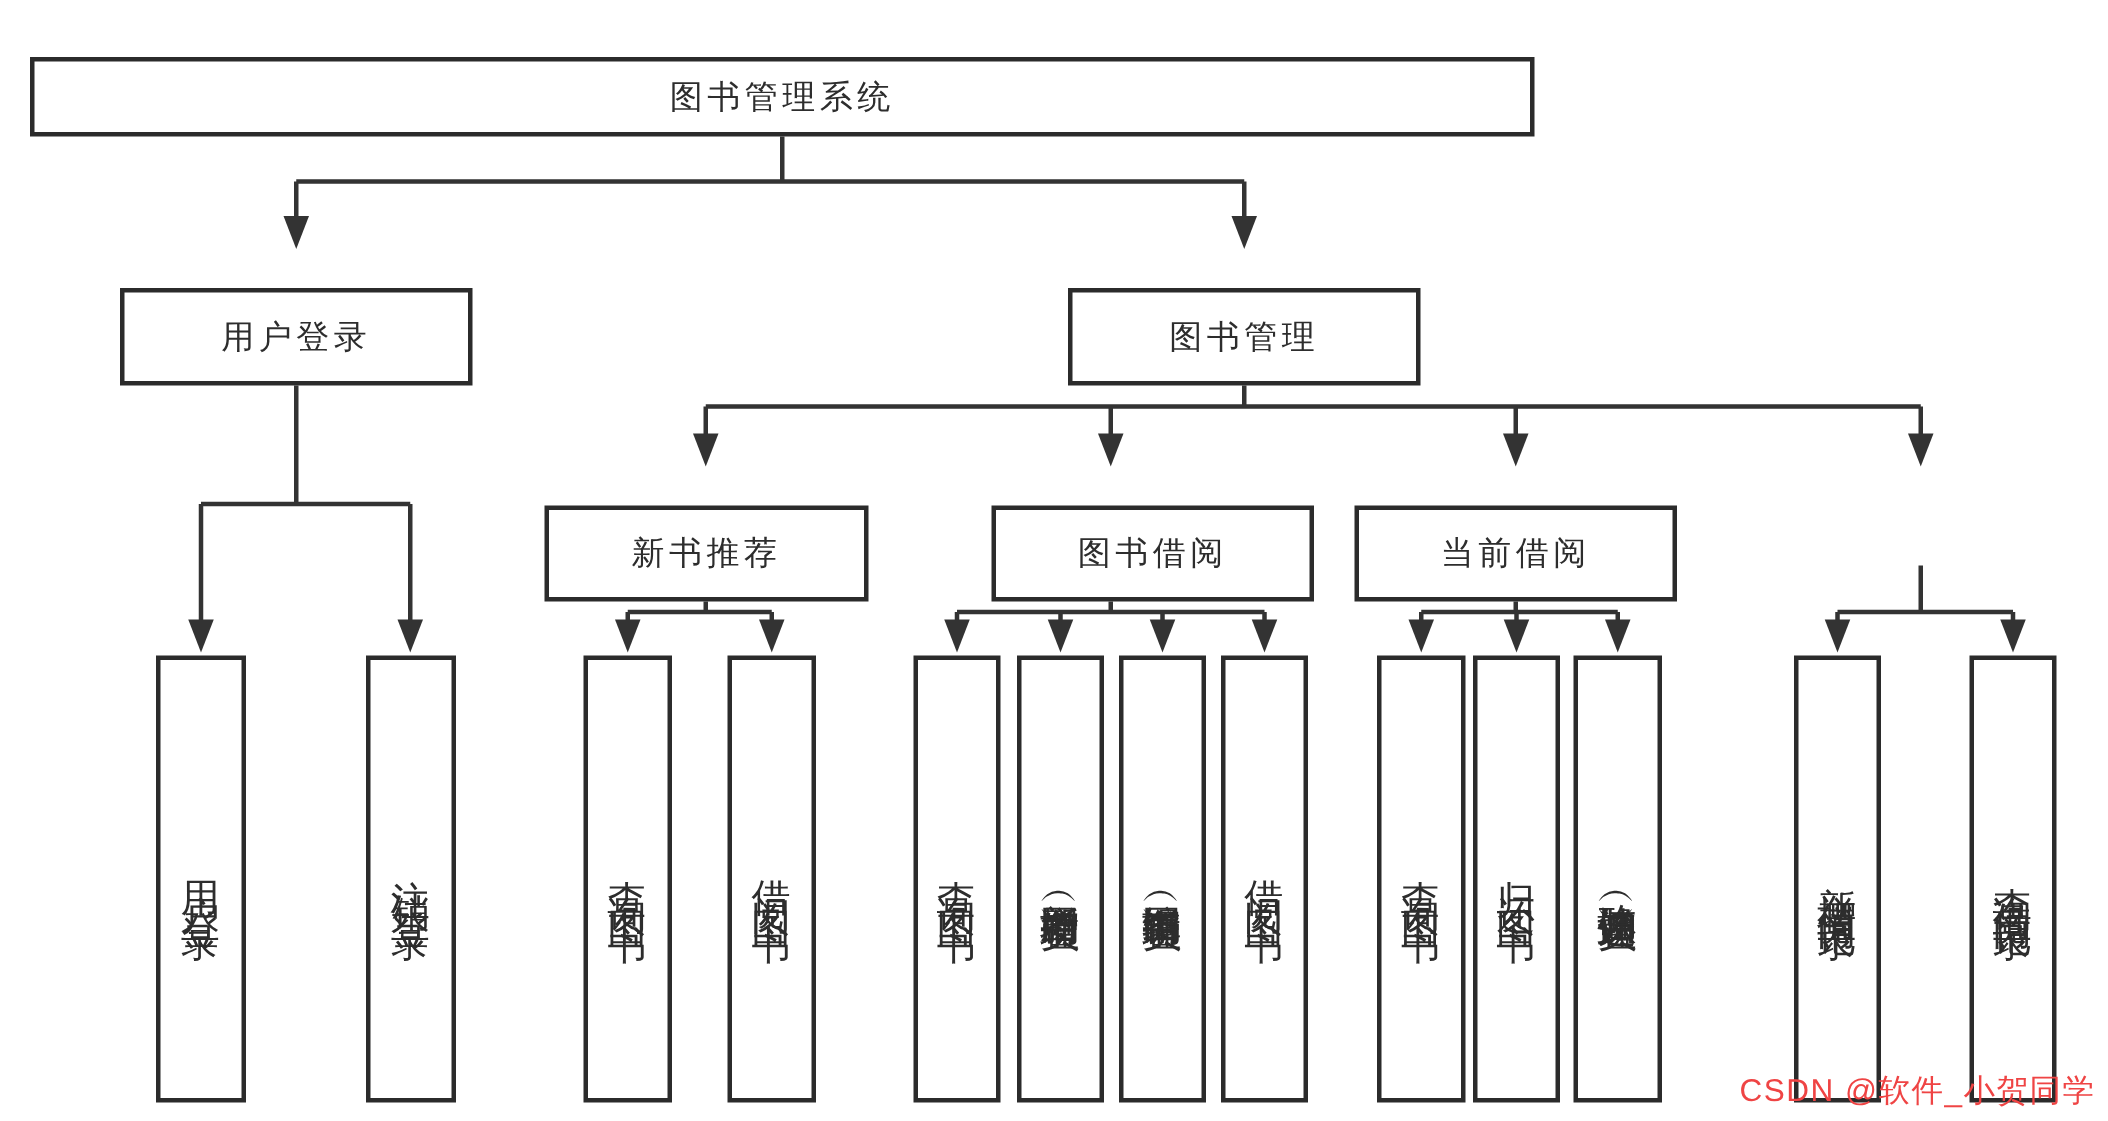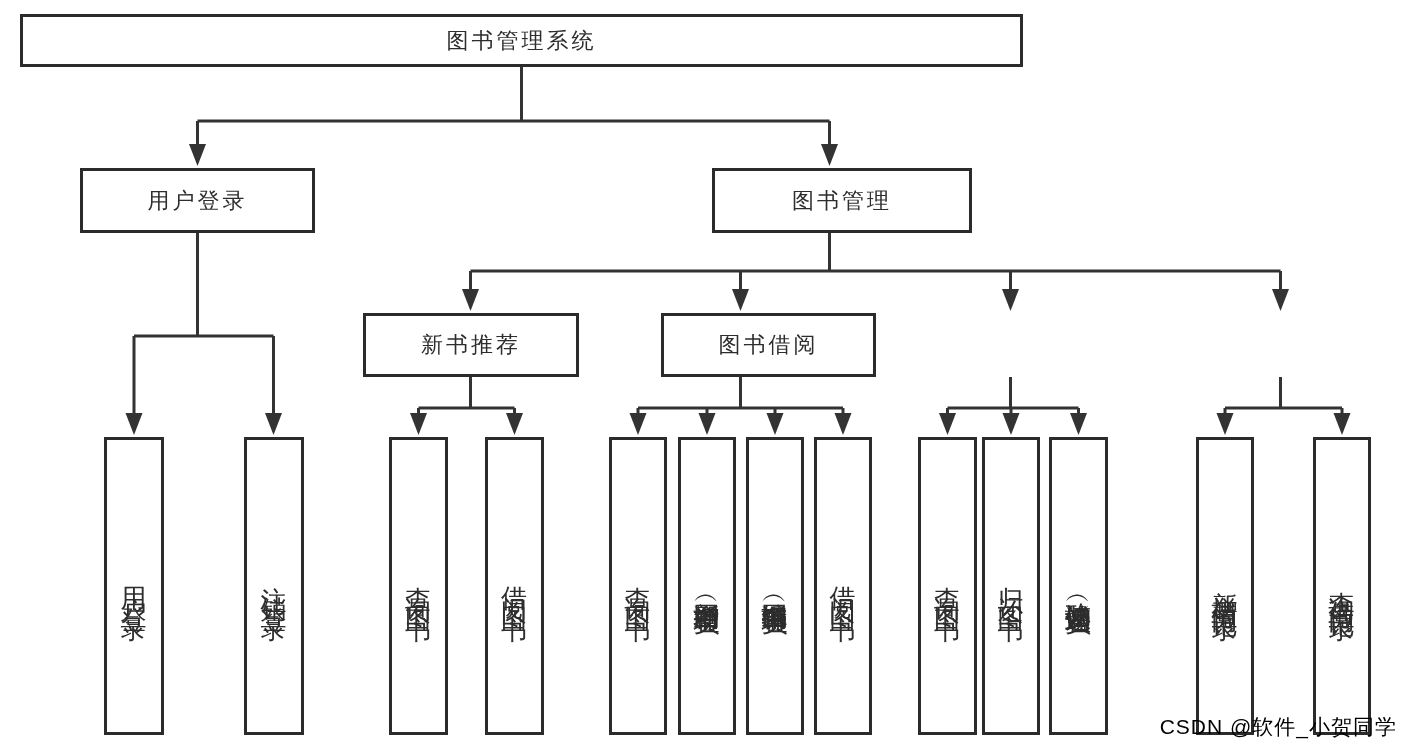--- a/index.html
+++ b/index.html
@@ -7,36 +7,36 @@
     position:relative; width:1405px; height:747px; background:#ffffff;
     font-family:"Liberation Sans","DejaVu Sans",sans-serif; overflow:hidden;
   }
   .wires { position:absolute; left:0; top:0; z-index:0; }
   .box {
     position:absolute; box-sizing:border-box; z-index:1;
     border:3px solid #2b2b2b; background:#ffffff;
     display:flex; align-items:center; justify-content:center;
     color:#2d2d2d;
   }
-  .hbox { font-size:22px; letter-spacing:3px; white-space:nowrap; }
+  .hbox { font-size:22px; letter-spacing:3px; white-space:nowrap;margin-top:24px; }
   .root-box  { left:20px;  top:14px;  width:1003px; height:53px; }
   .l2-a { left:80px;  top:168px; width:235px; height:65px; }
-  .l2-b { left:712px; top:168px; width:260px; height:65px;text-align:right; }
+  .l2-b { left:712px; top:168px; width:235px; height:65px;text-align:right; }
   .l3   { top:313px; height:64px;font-family:Liberation Mono, monospace; }
   .vbox { top:437px; height:298px; }
   .vbox span {
     writing-mode:vertical-rl; text-orientation:mixed;
     font-size:26px; line-height:1; color:#2d2d2d;
   }
   .sp4 { letter-spacing:10px; }
   .sp6 { letter-spacing:5px; }
   .spL { letter-spacing:1px; }
   .watermark {
     position:absolute; z-index:2; right:8px; top:713px;
-    font-size:21px; color:#000000; letter-spacing:1px; white-space:nowrap;
+    font-size:21px; color:#ef4444; letter-spacing:1px; white-space:nowrap;
   }
 </style>
 </head>
 <body>
 
 <div class="canvas">
 
   <svg class="wires" width="1405" height="747" viewBox="0 0 1405 747">
     <g stroke="#333333" stroke-width="3" fill="none">
 
@@ -87,20 +87,23 @@
   <div class="box hbox l2-b">
     <span>图书管理</span>
   </div>
 
   <div class="box hbox l3" style="left:363px;width:216px;">
     <span>新书推荐</span>
   </div>
   <div class="box hbox l3" style="left:661px;width:215px;">
     <span>图书借阅</span>
   </div>
+  <div class="box hbox l3" style="left:903px;width:215px;">
+    <span>当前借阅</span>
+  </div>
 
   <div class="box vbox" style="left:104px;width:60px;">
     <span class="sp4">用户登录</span>
   </div>
   <div class="box vbox" style="left:244px;width:60px;">
     <span class="sp4">注销登录</span>
   </div>
   <div class="box vbox" style="left:389px;width:59px;">
     <span class="sp4">查询图书</span>
   </div>

